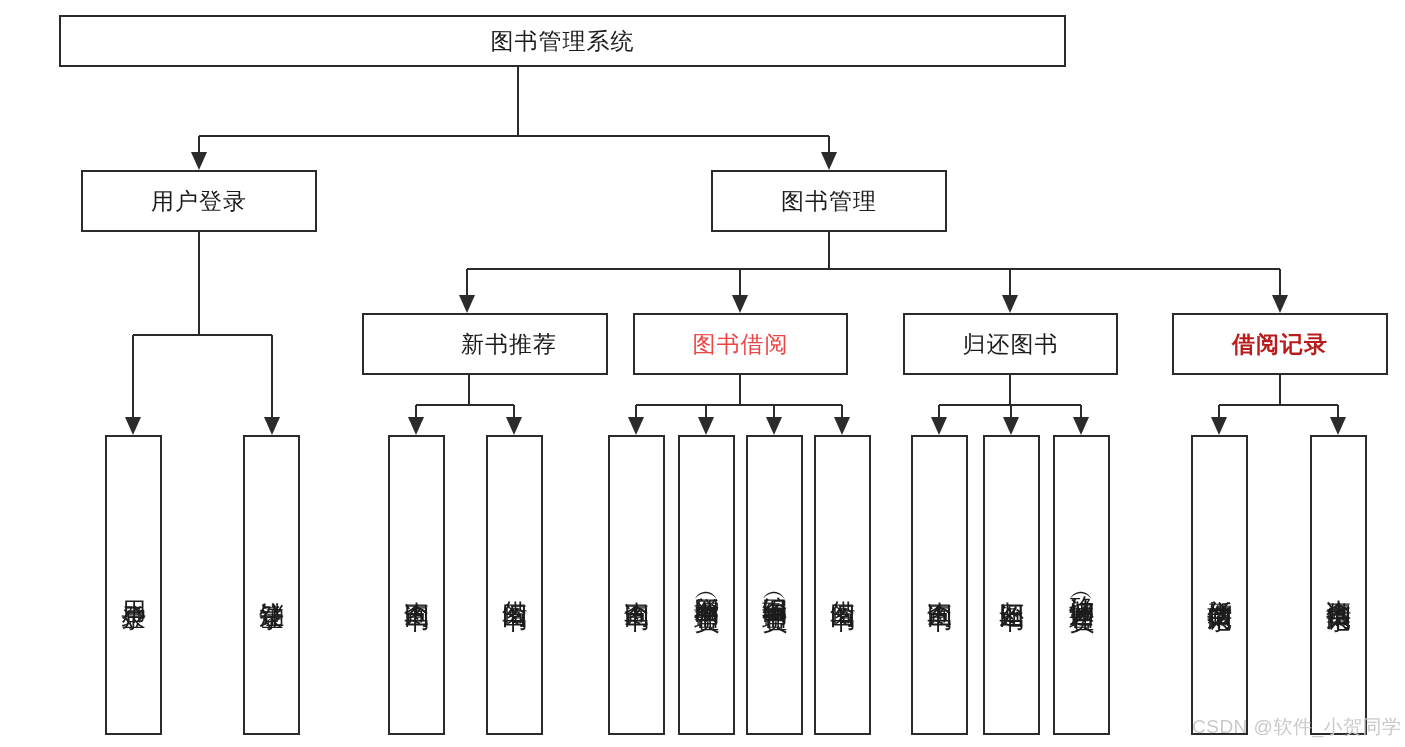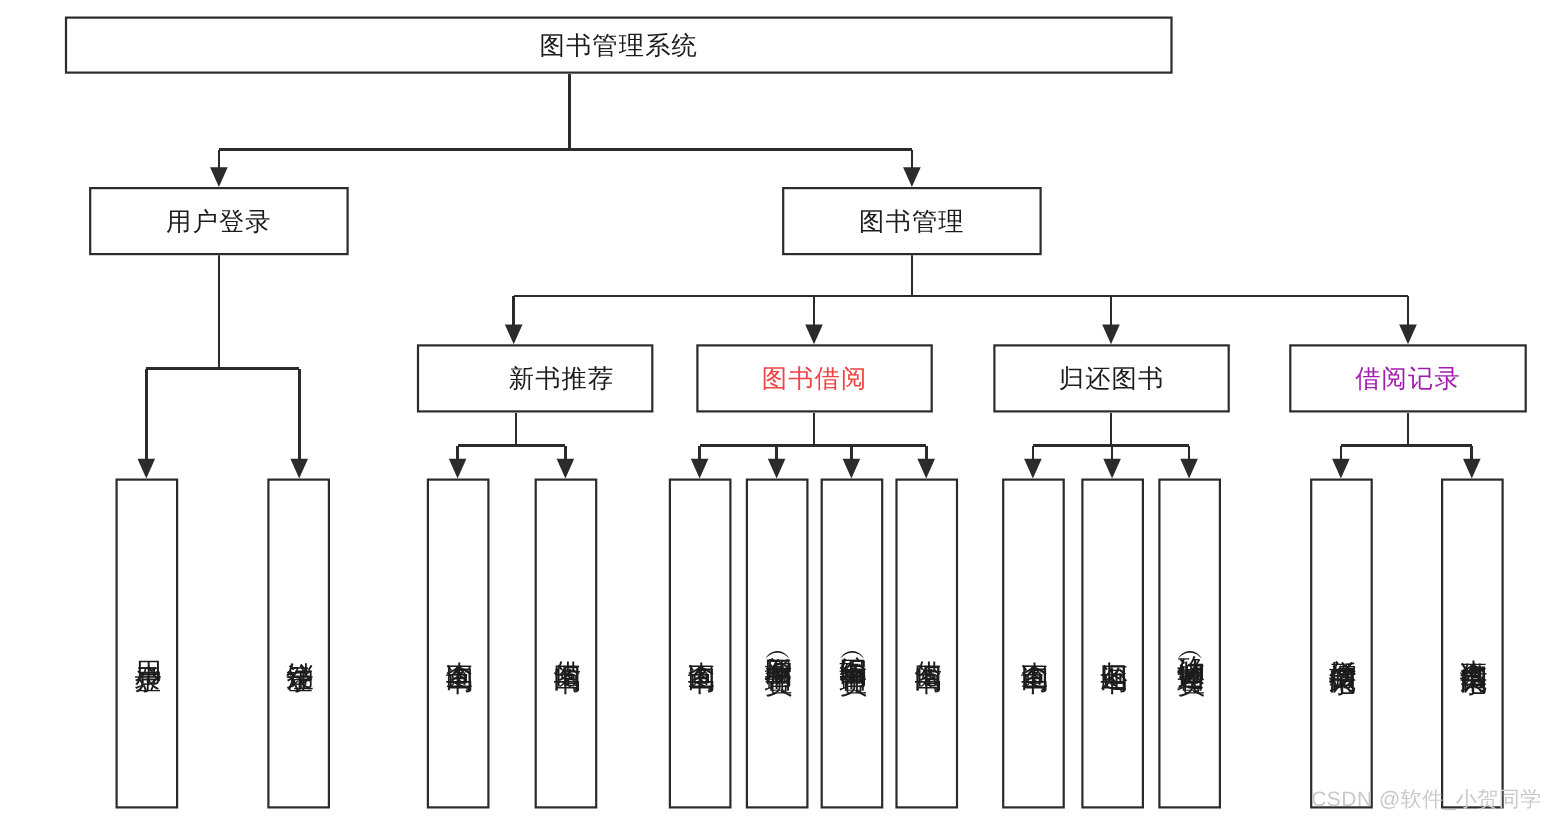--- a/index.html
+++ b/index.html
@@ -113,31 +113,31 @@
   <div id="node-layer">
       <div class="node horizontal" style="left: 15px; top: 15px; width: 1007px; height: 52px; border-color: rgb(43, 43, 43); background: rgb(255, 255, 255); margin-left: 44px;">
         <span class="node-label" style="color: rgb(28, 28, 28);">图书管理系统</span>
       </div>
       <div class="node horizontal" style="left: 81px; top: 170px; width: 236px; height: 62px; border-color: rgb(43, 43, 43); background: rgb(255, 255, 255);">
         <span class="node-label" style="color: rgb(28, 28, 28);">用户登录</span>
       </div>
       <div class="node horizontal" style="left: 711px; top: 170px; width: 236px; height: 62px; border-color: rgb(43, 43, 43); background: rgb(255, 255, 255);">
         <span class="node-label" style="color: rgb(28, 28, 28);">图书管理</span>
       </div>
-      <div class="node horizontal" style="left: 379px; top: 313px; width: 215px; height: 62px; border-color: rgb(43, 43, 43); background: rgb(255, 255, 255); padding-left: 48px;">
+      <div class="node horizontal" style="left: 362px; top: 313px; width: 246px; height: 62px; border-color: rgb(43, 43, 43); background: rgb(255, 255, 255); padding-left: 48px;">
         <span class="node-label" style="color: rgb(28, 28, 28);">新书推荐</span>
       </div>
       <div class="node horizontal" style="left: 633px; top: 313px; width: 215px; height: 62px; border-color: rgb(43, 43, 43); background: rgb(255, 255, 255);">
         <span class="node-label" style="color: #ef4444;">图书借阅</span>
       </div>
       <div class="node horizontal" style="left: 903px; top: 313px; width: 215px; height: 62px; border-color: rgb(43, 43, 43); background: rgb(255, 255, 255);">
         <span class="node-label" style="color: rgb(28, 28, 28);">归还图书</span>
       </div>
       <div class="node horizontal" style="left: 1172px; top: 313px; width: 216px; height: 62px; border-color: rgb(43, 43, 43); background: rgb(255, 255, 255);">
-        <span class="node-label" style="color: #a21caf;">借阅记录</span>
+        <span class="node-label" style="color: #b91c1c; font-weight: bold;">借阅记录</span>
       </div>
       <div class="node vertical" style="left: 105px; top: 435px; width: 57px; height: 300px; border-color: rgb(43, 43, 43); background: rgb(255, 255, 255);">
         <span class="node-label" style="color: rgb(28, 28, 28);">用户登录</span>
       </div>
       <div class="node vertical" style="left: 243px; top: 435px; width: 57px; height: 300px; border-color: rgb(43, 43, 43); background: rgb(255, 255, 255);">
         <span class="node-label" style="color: rgb(28, 28, 28);">注销登录</span>
       </div>
       <div class="node vertical" style="left: 388px; top: 435px; width: 57px; height: 300px; border-color: rgb(43, 43, 43); background: rgb(255, 255, 255);">
         <span class="node-label" style="color: rgb(28, 28, 28);">查询图书</span>
       </div>

